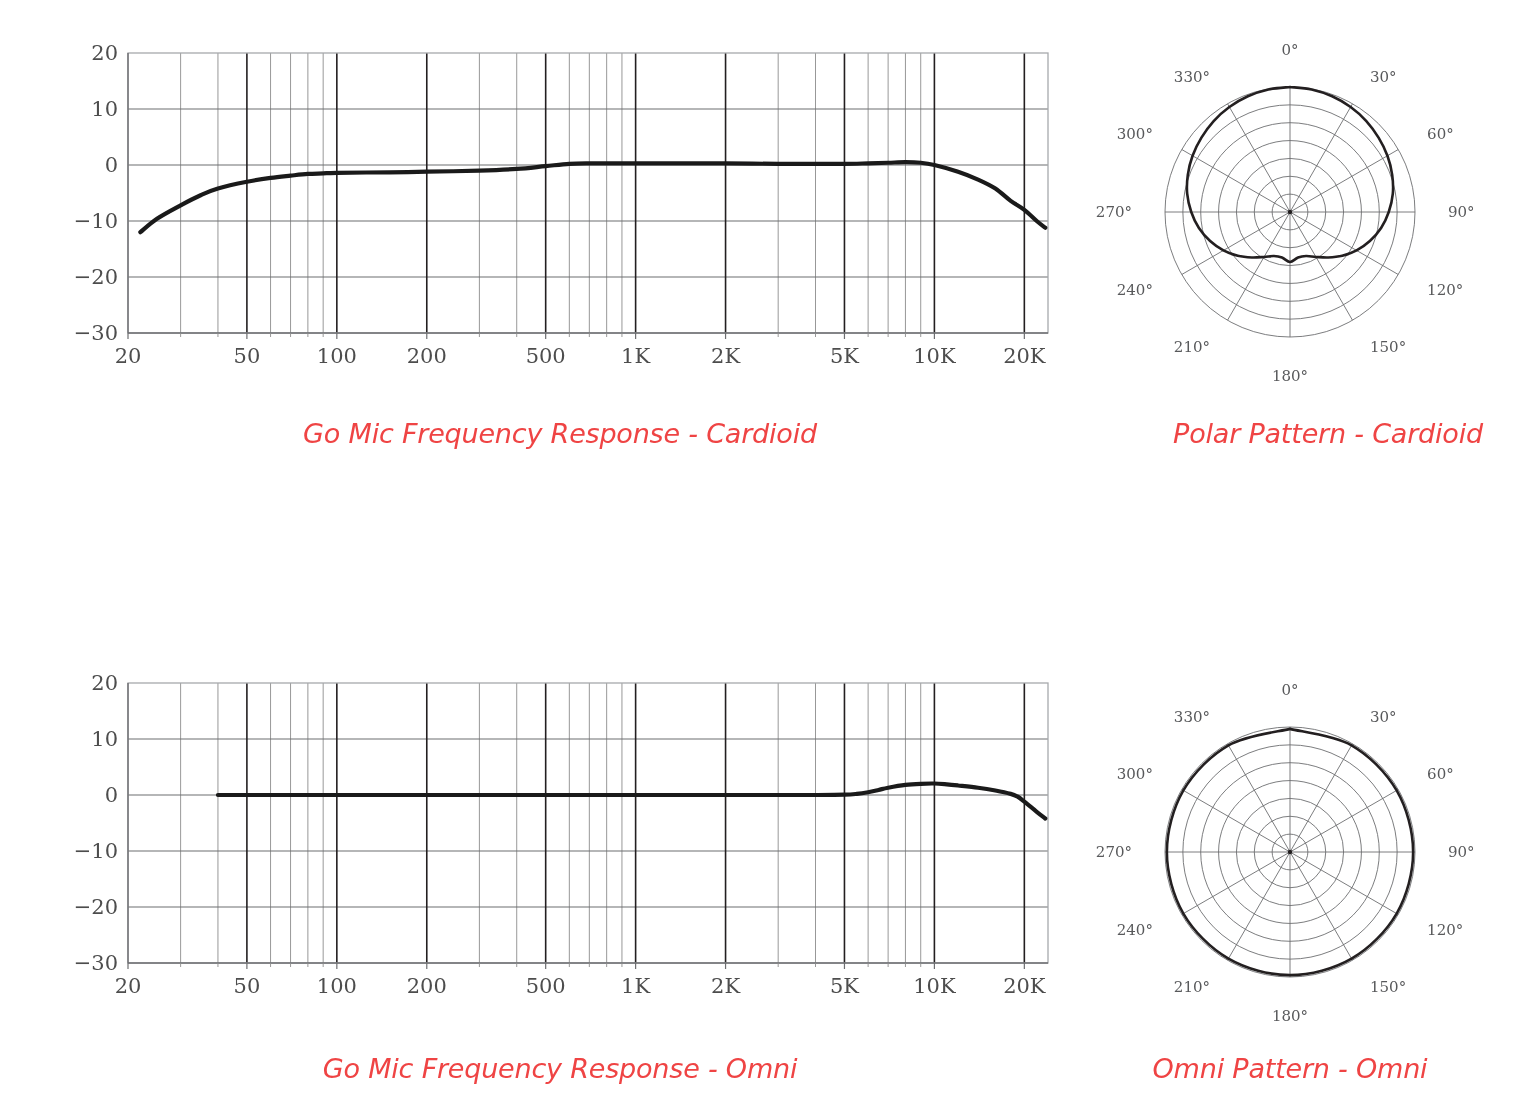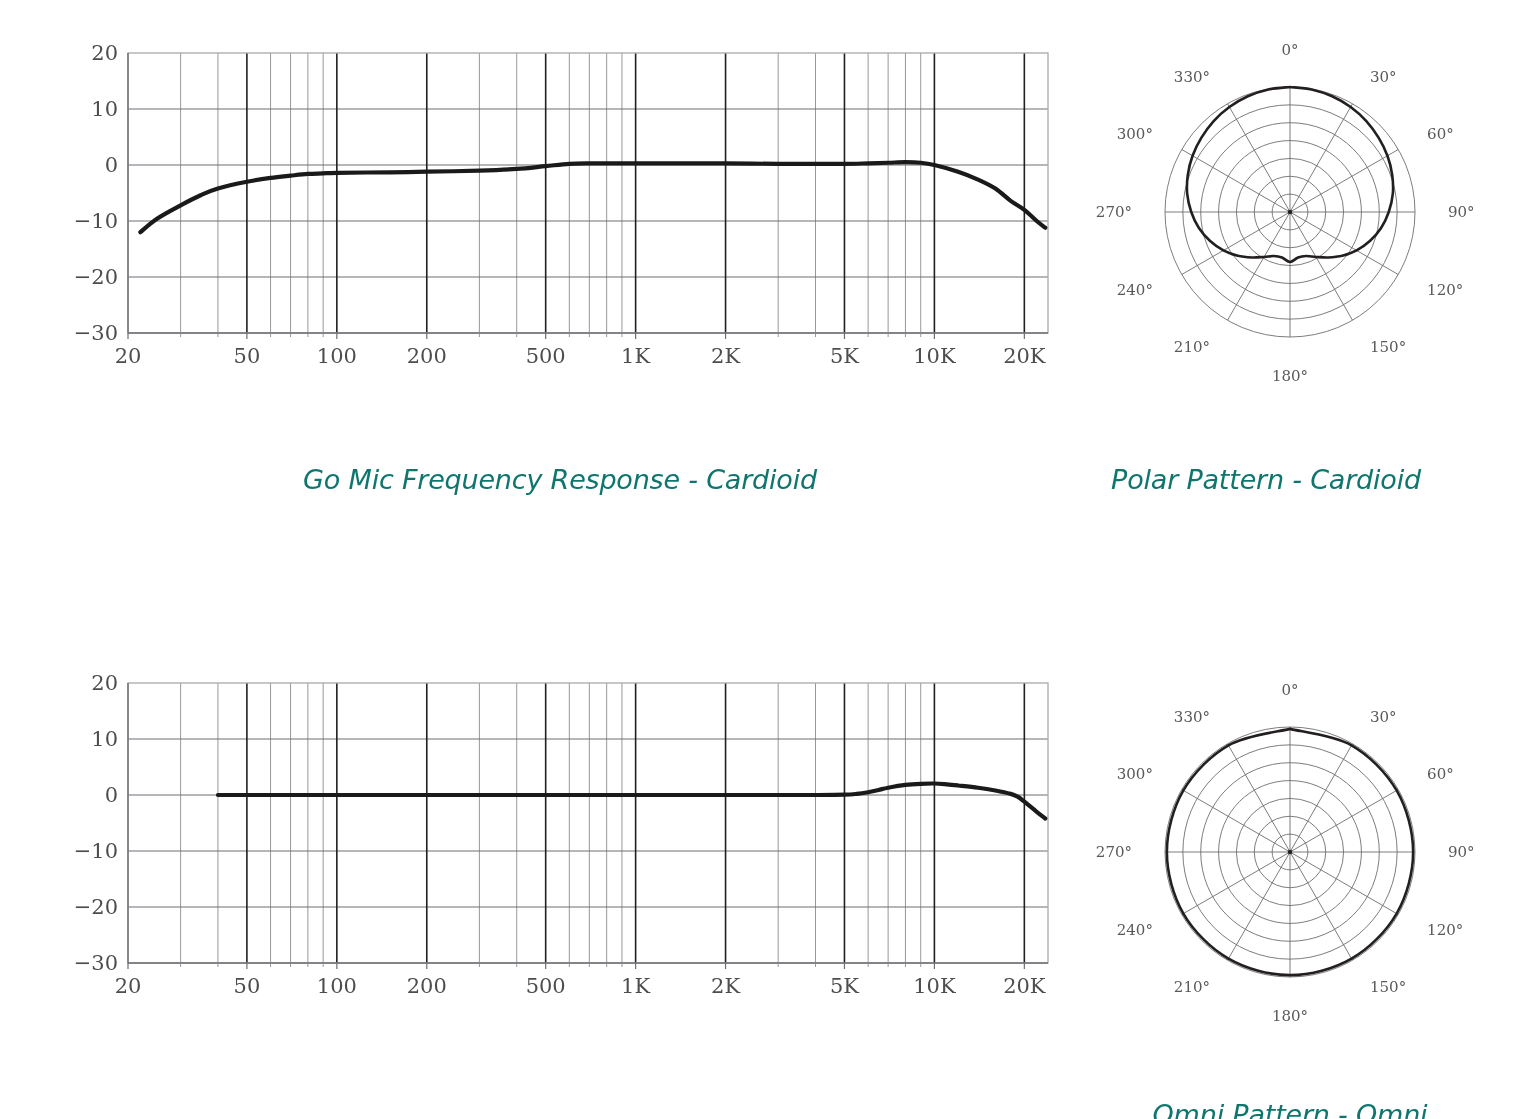--- a/index.html
+++ b/index.html
@@ -22,28 +22,27 @@
   .polar-panel { width:400px; height:400px; }
   .polar-panel.top    { left:1090px; top:20px; }
   .polar-panel.bottom { left:1090px; top:660px; }
 
   .caption {
     position:absolute;
     font-family:"DejaVu Sans", sans-serif;
     font-style:italic;
     font-weight:400;
     font-size:27px;
-    color:#0f766e;
+    color:#ef4444;
     letter-spacing:-0.2px;
     white-space:nowrap;
     text-align:center;
-    margin-top:46px;
   }
   .caption.fr-top    { left:60px;  top:418px;  width:1000px; }
-  .caption.pp-top    { left:1066px;top:418px;  width:400px; }
+  .caption.pp-top    { left:1128px;top:418px;  width:400px; }
   .caption.fr-bottom { left:60px;  top:1053px; width:1000px; }
   .caption.pp-bottom { left:1090px;top:1053px; width:400px; }
 
   svg { display:block; overflow:visible; }
 
   .axis-label {
     font-family:"DejaVu Serif", serif;
     font-size:21px;
     fill:#4d4d4d;
   }
@@ -308,15 +307,16 @@
         <text x="120.0" y="332.1" text-anchor="end" class="deg-label">210°</text>
         <text x="62.9" y="275.0" text-anchor="end" class="deg-label">240°</text>
         <text x="42.0" y="197.0" text-anchor="end" class="deg-label">270°</text>
         <text x="62.9" y="119.0" text-anchor="end" class="deg-label">300°</text>
         <text x="120.0" y="61.9" text-anchor="end" class="deg-label">330°</text>
       </svg>
   </div>
 
   <div class="caption fr-top">Go Mic Frequency Response - Cardioid</div>
   <div class="caption pp-top">Polar Pattern - Cardioid</div>
+  <div class="caption fr-bottom">Go Mic Frequency Response - Omni</div>
   <div class="caption pp-bottom">Omni Pattern - Omni</div>
 
 </div>
 
 </body></html>

